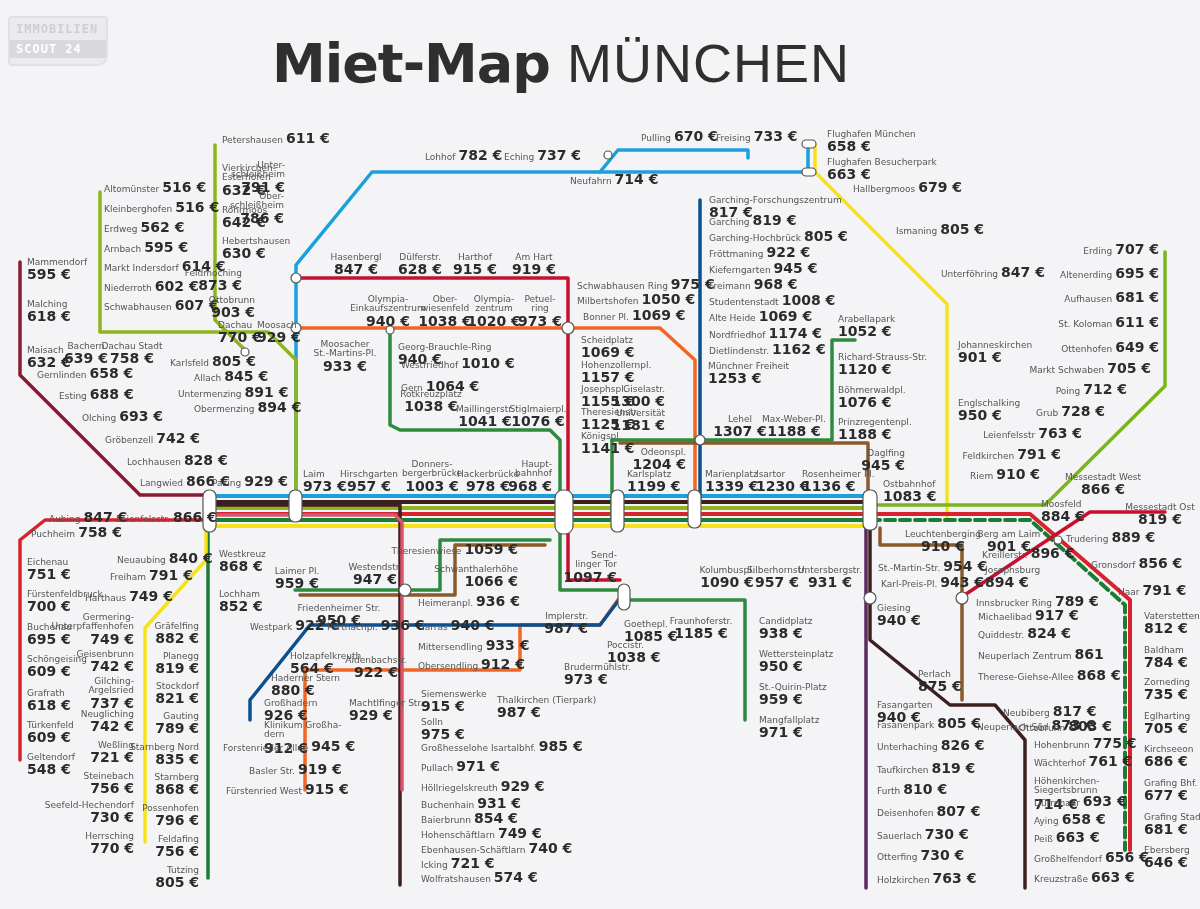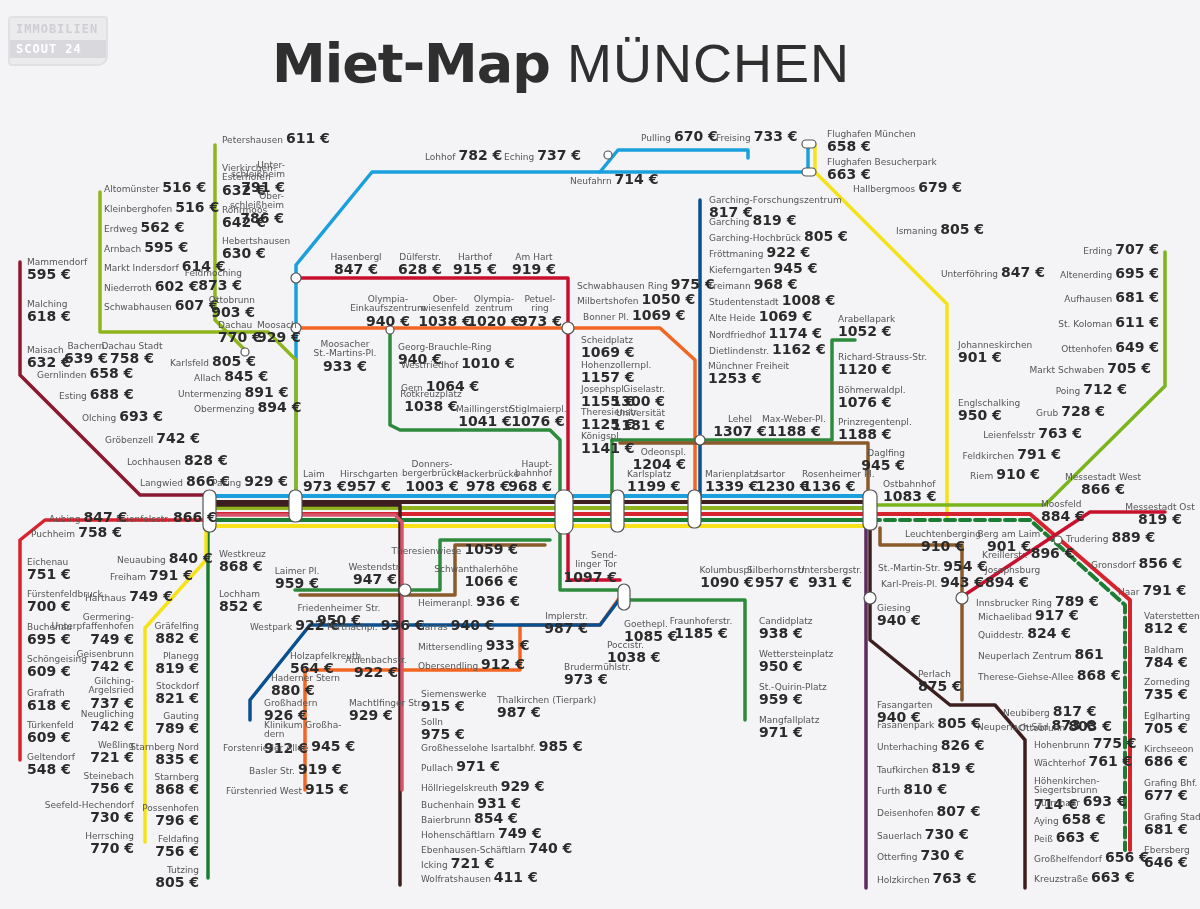--- a/index.html
+++ b/index.html
@@ -594,21 +594,21 @@
       <span class="p" style="display: block;">975 €</span>
     </div>
     <div class="st inline" style="left: 421px; top: 738px;"><span class="n" style="white-space: pre;">Großhesselohe Isartalbhf.</span><span class="p">985 €</span></div>
     <div class="st inline" style="left: 421px; top: 758px;"><span class="n" style="white-space: pre;">Pullach</span><span class="p">971 €</span></div>
     <div class="st inline" style="left: 421px; top: 778px;"><span class="n" style="white-space: pre;">Höllriegelskreuth</span><span class="p">929 €</span></div>
     <div class="st inline" style="left: 421px; top: 795px;"><span class="n" style="white-space: pre;">Buchenhain</span><span class="p">931 €</span></div>
     <div class="st inline" style="left: 421px; top: 810px;"><span class="n" style="white-space: pre;">Baierbrunn</span><span class="p">854 €</span></div>
     <div class="st inline" style="left: 421px; top: 825px;"><span class="n" style="white-space: pre;">Hohenschäftlarn</span><span class="p">749 €</span></div>
     <div class="st inline" style="left: 421px; top: 840px;"><span class="n" style="white-space: pre;">Ebenhausen-Schäftlarn</span><span class="p">740 €</span></div>
     <div class="st inline" style="left: 421px; top: 855px;"><span class="n" style="white-space: pre;">Icking</span><span class="p">721 €</span></div>
-    <div class="st inline" style="left: 421px; top: 869px;"><span class="n" style="white-space: pre;">Wolfratshausen</span><span class="p">411 €</span></div>
+    <div class="st inline" style="left: 421px; top: 869px;"><span class="n" style="white-space: pre;">Wolfratshausen</span><span class="p">574 €</span></div>
     <div class="st r" style="right: 612px; top: 612px;">
       <span class="n" style="white-space: pre; display: block;">Implerstr.</span>
       <span class="p" style="display: block;">987 €</span>
     </div>
     <div class="st" style="left: 624px; top: 620px;">
       <span class="n" style="white-space: pre; display: block;">Goethepl.</span>
       <span class="p" style="display: block;">1085 €</span>
     </div>
     <div class="st" style="left: 607px; top: 641px;">
       <span class="n" style="white-space: pre; display: block;">Poccistr.</span>

